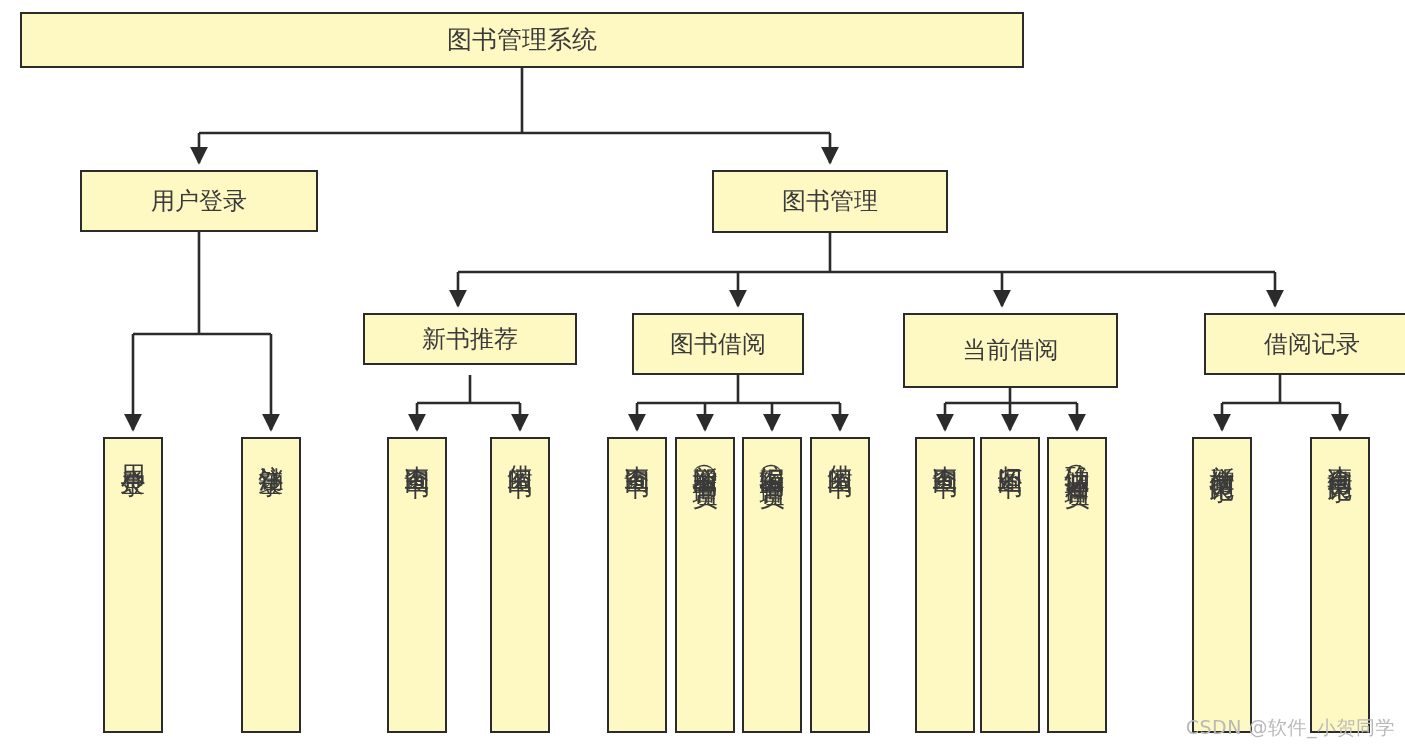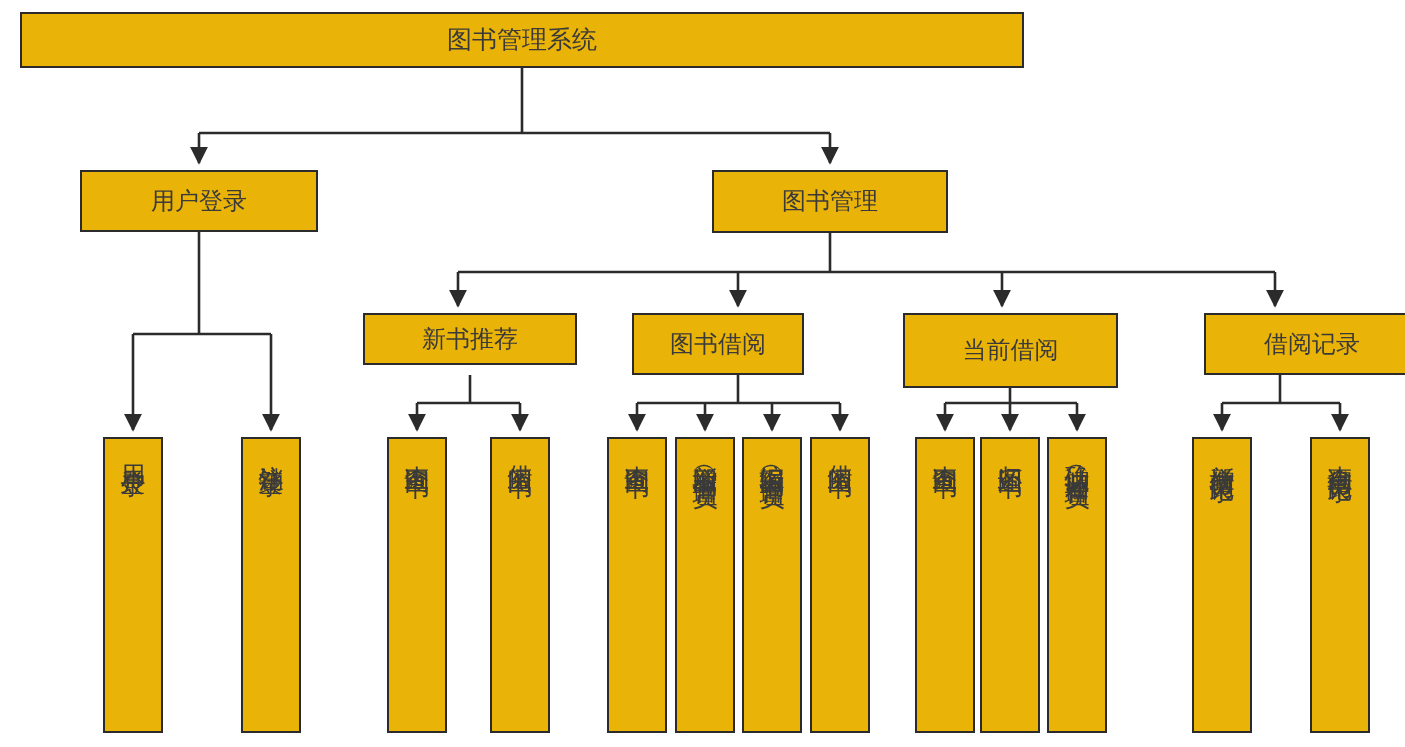--- a/index.html
+++ b/index.html
@@ -9,21 +9,21 @@
     font-family:"DejaVu Sans","Liberation Sans",sans-serif;
     overflow:hidden;
     position:relative;
   }
   #diagram-root{position:absolute;left:0;top:0;width:1405px;height:747px;}
   svg#wires{position:absolute;left:0;top:0;width:1405px;height:747px;}
 
   .node{
     position:absolute;
     box-sizing:border-box;
-    background:#eab308;
+    background:#fef9c3;
     border:2.5px solid #2b2b2b;
     display:flex;
     align-items:center;
     justify-content:center;
     color:#333333;
   }
   .node .lbl{
     color:#3a3a3a;
     text-align:center;
     line-height:1.18;
@@ -172,13 +172,14 @@
     <span class="lbl">确认归还（管理员）</span>
   </div>
 
   <div class="node leaf" style="left:1192px;top:437px;width:60px;height:296px;">
     <span class="lbl">新增借阅记录</span>
   </div>
   <div class="node leaf" style="left:1310px;top:437px;width:60px;height:296px;">
     <span class="lbl">查询借阅记录</span>
   </div>
 
+  <div id="watermark">CSDN @软件_小贺同学</div>
 </div>
 
 </body></html>

